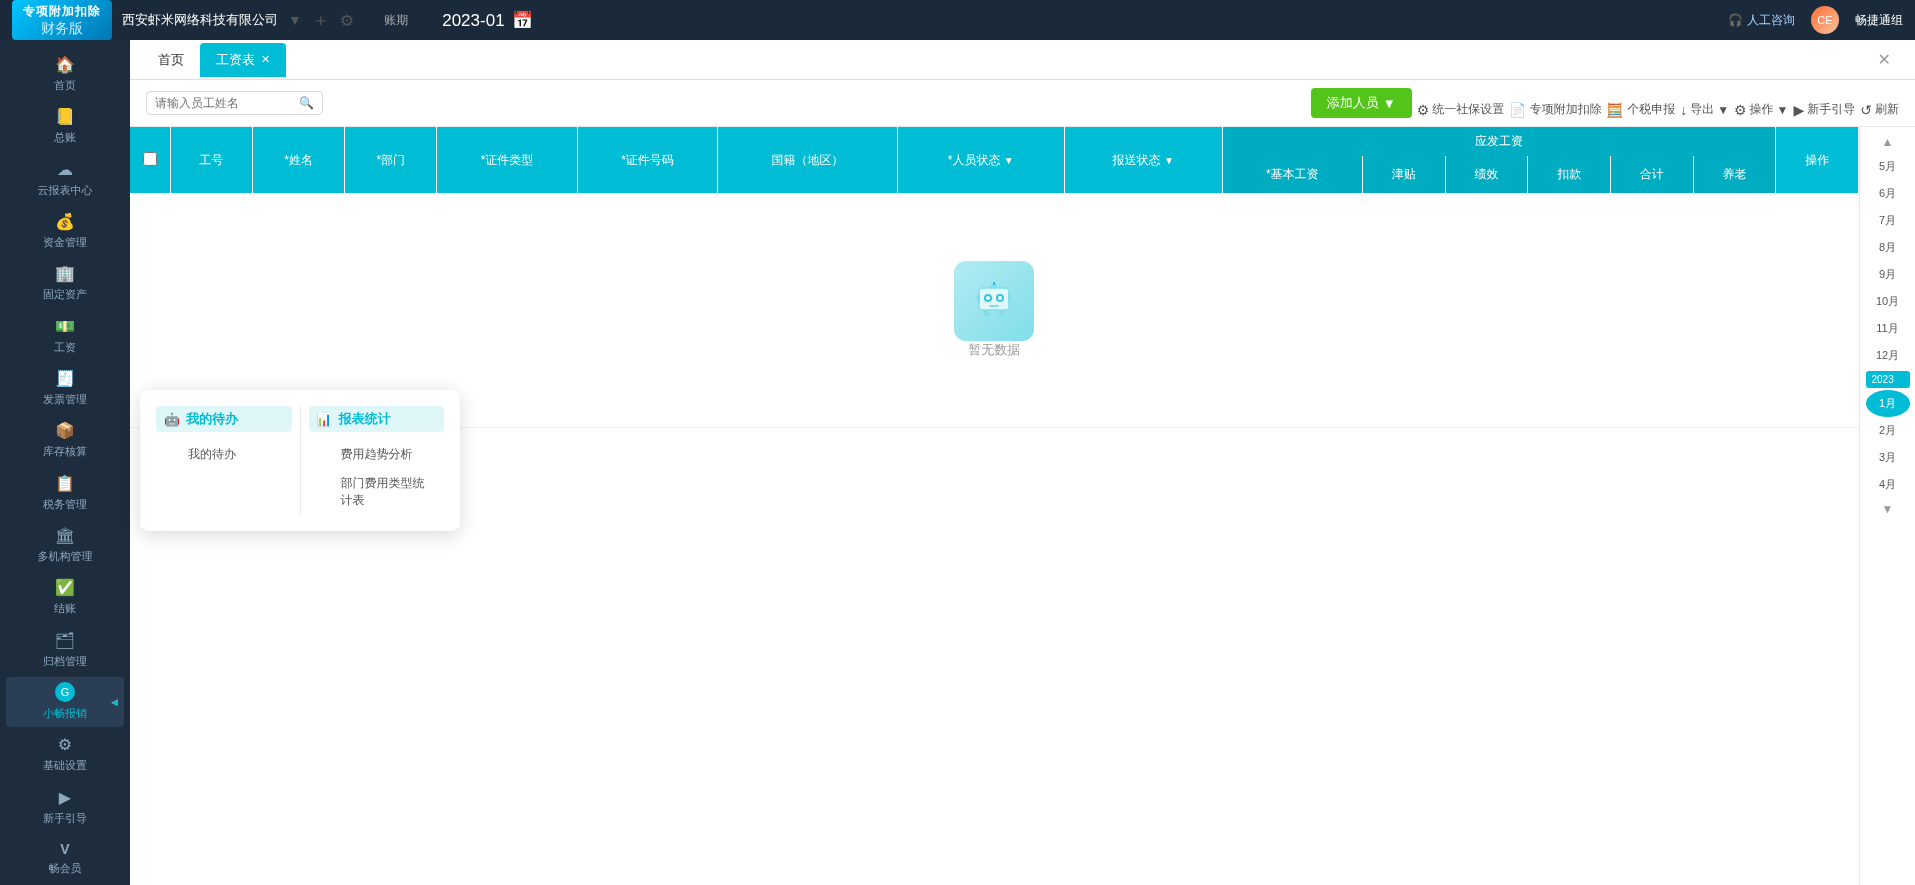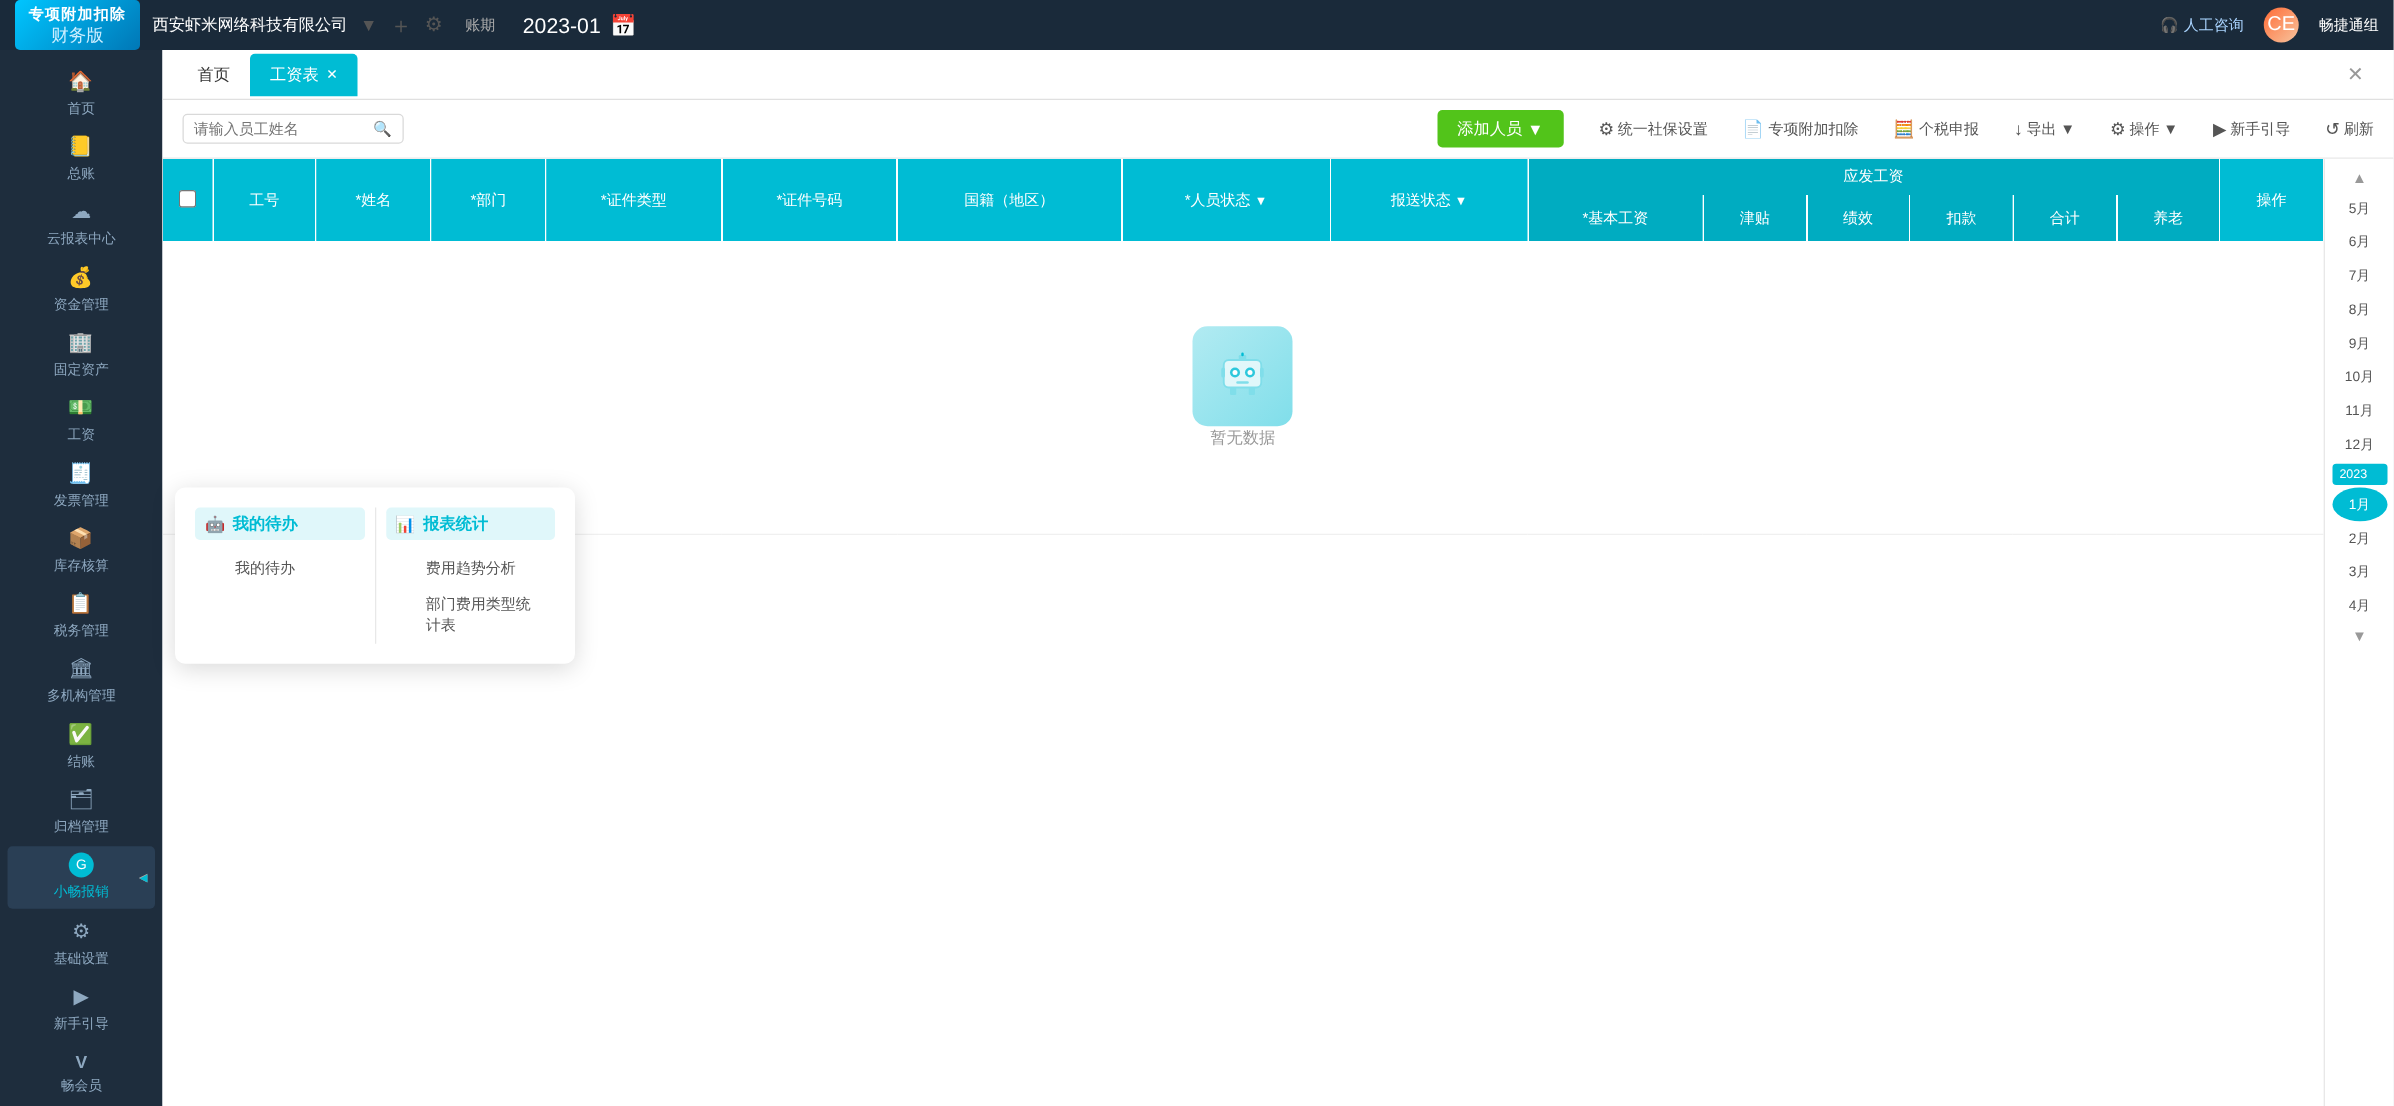--- a/index.html
+++ b/index.html
@@ -11,25 +11,25 @@
       background: #1a2a3a; color: #fff; padding: 0 12px; gap: 10px; flex-shrink: 0;
     }
     .logo-box {
       display: flex; flex-direction: column; align-items: center; justify-content: center;
       background: linear-gradient(135deg, #00c6ff, #0077b6);
       width: 100px; height: 40px; border-radius: 4px; padding: 2px 4px;
     }
     .logo-title { font-size: 12px; color: #fff; font-weight: bold; letter-spacing: 1px; }
     .logo-sub { font-size: 14px; color: #cef; }
     .company-name { color: #fff; font-size: 13px; cursor: pointer; }
-    .account-period { color: #aaa; font-size: 12px; margin-left: 8px; text-align: right; }
+    .account-period { color: #aaa; font-size: 12px; margin-left: 20px; text-align: right; }
     .account-period span { color: #fff; font-size: 17px; margin-left: 4px; }
     .top-bar-right { margin-left: auto; display: flex; align-items: center; gap: 16px; }
     .support-btn { display: flex; align-items: center; gap: 4px; color: #aad4ff; font-size: 12px; cursor: pointer; }
-    .user-avatar { width: 28px; height: 28px; border-radius: 50%; background: linear-gradient(135deg, #ff6b35, #f7c59f); display: flex; align-items: center; justify-content: center; font-size: 16px; color: #fff; }
+    .user-avatar { width: 28px; height: 28px; border-radius: 50%; background: linear-gradient(135deg, #ff6b35, #f7c59f); display: flex; align-items: center; justify-content: center; font-size: 11px; color: #fff; }
     .user-name { color: #fff; font-size: 12px; }
 
     
     .main-layout { display: flex; flex: 1; overflow: hidden; }
 
     
     .sidebar {
       width: 130px; background: #1e2d3d; display: flex; flex-direction: column;
       padding-top: 8px; flex-shrink: 0;
     }
@@ -64,21 +64,21 @@
     .toolbar {
       display: flex; align-items: center; padding: 8px 16px; background: #fff;
       border-bottom: 1px solid #e8e8e8; gap: 8px; flex-shrink: 0;
     }
     .search-box {
       display: flex; align-items: center; border: 1px solid #d9d9d9;
       border-radius: 4px; padding: 4px 8px; background: #fff; gap: 4px;
     }
     .search-input { border: none; outline: none; font-size: 12px; color: #999; width: 140px; }
     .search-icon { color: #999; font-size: 12px; cursor: pointer; }
-    .toolbar-right { margin-left: auto; display: flex; align-items: center; gap: 28px; }
+    .toolbar-right { margin-left: auto; display: flex; align-items: flex-end; gap: 5px; }
     .add-btn {
       background: #52c41a; color: #fff; border: none; border-radius: 4px;
       padding: 6px 16px; font-size: 13px; cursor: pointer; display: flex; align-items: center; gap: 4px;
     }
     .toolbar-action {
       display: flex; align-items: center; gap: 3px; color: #555; font-size: 12px; cursor: pointer;
     }
     .toolbar-action-icon { font-size: 14px; }
 
     

